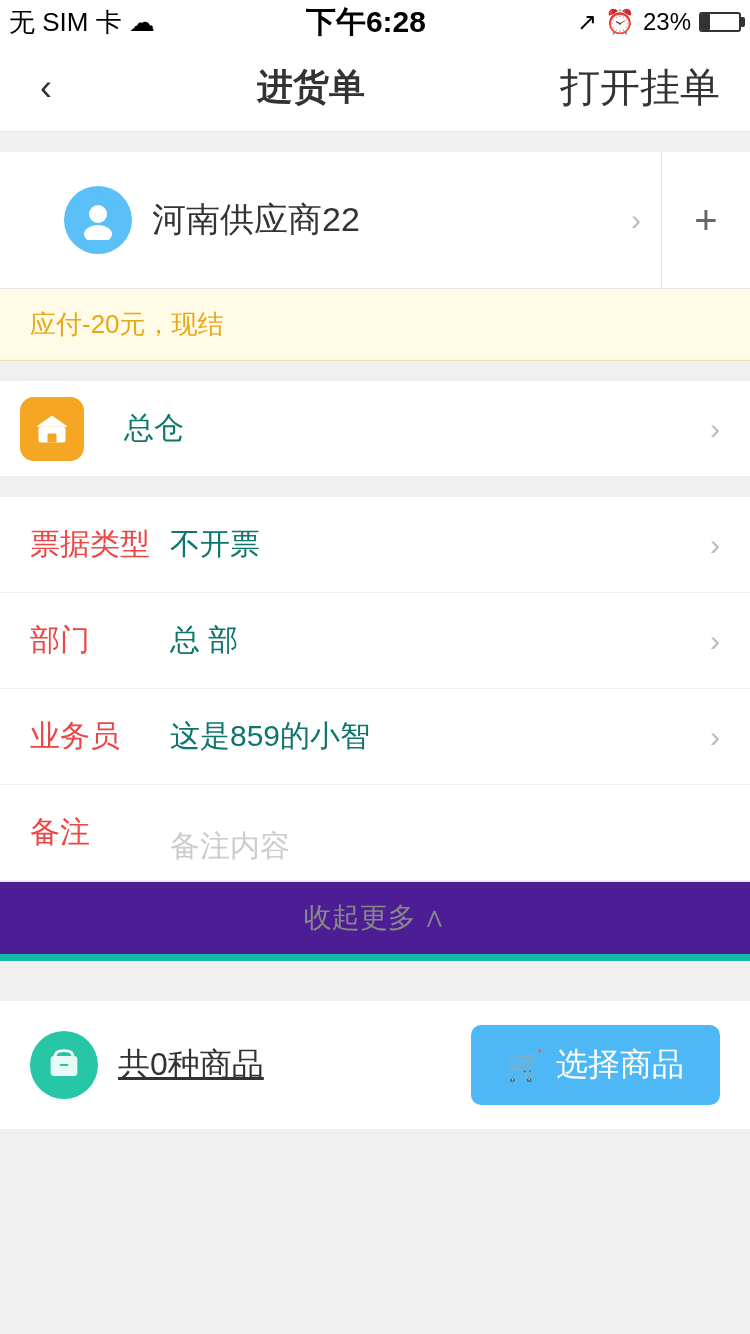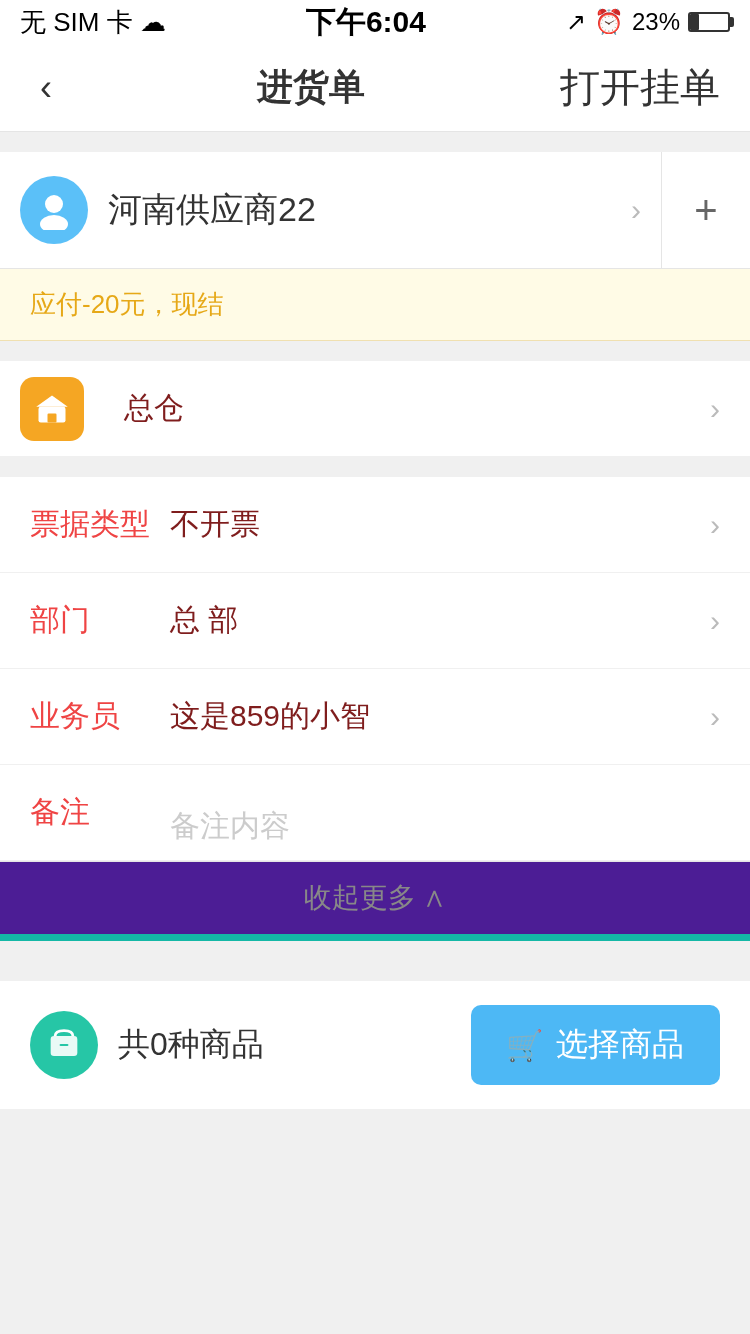--- a/index.html
+++ b/index.html
@@ -13,21 +13,21 @@
     }
 
     
     .status-bar {
       width: 100%;
       height: 44px;
       background: #fff;
       display: flex;
       align-items: center;
       justify-content: space-between;
-      padding: 0 20px;
+      padding: 0 9px;
       font-size: 26px;
       font-weight: 500;
     }
     .status-left { display: flex; align-items: center; gap: 8px; font-size: 26px; }
     .status-center { font-size: 30px; font-weight: 600; }
     .status-right { display: flex; align-items: center; gap: 8px; font-size: 24px; }
     .battery-icon {
       display: inline-flex; align-items: center;
       width: 42px; height: 20px; border: 2px solid #333; border-radius: 3px; position: relative;
     }
@@ -74,23 +74,24 @@
     .supplier-section {
       background: #fff;
       display: flex;
       align-items: stretch;
       border-bottom: 1px solid #e5e5e5;
     }
     .supplier-main {
       flex: 1;
       display: flex;
       align-items: center;
-      padding: 24px 20px;
+      padding: 34px 20px;
       border-right: 1px solid #e5e5e5;
       cursor: pointer;
+      margin-left: 44px;
     }
     .supplier-avatar {
       width: 68px; height: 68px;
       background: #5bc0f8;
       border-radius: 50%;
       display: flex; align-items: center; justify-content: center;
       margin-right: 20px;
       flex-shrink: 0;
     }
     .supplier-avatar svg { width: 40px; height: 40px; }
@@ -142,21 +143,21 @@
       flex-shrink: 0;
     }
     .row-label {
       font-size: 30px;
       color: #ef4444;
       min-width: 120px;
     }
     .row-value {
       flex: 1;
       font-size: 30px;
-      color: #7f1d1d;
+      color: #0f766e;
       margin-left: 20px;
     }
     .row-value.placeholder {
       color: #ccc;
       margin-top: 28px;
     }
     .row-chevron {
       color: #bbb;
       font-size: 30px;
     }
@@ -193,20 +194,21 @@
       width: 68px; height: 68px;
       background: #26c6a6;
       border-radius: 50%;
       display: flex; align-items: center; justify-content: center;
       flex-shrink: 0;
     }
     .product-count {
       font-size: 32px;
       color: #333;
       flex: 1;
+      text-decoration: underline;
     }
     .select-btn {
       background: #4db8f5;
       color: #fff;
       font-size: 32px;
       padding: 18px 36px;
       border-radius: 10px;
       display: flex;
       align-items: center;
       gap: 12px;
@@ -223,21 +225,21 @@
       min-height: 300px;
     }
   </style>
 </head>
 <body>
 
 <div class="status-bar">
   <div class="status-left">
     <span>无 SIM 卡 ☁</span>
   </div>
-  <div class="status-center">下午6:04</div>
+  <div class="status-center">下午6:28</div>
   <div class="status-right">
     <span>↗</span>
     <span>⏰</span>
     <span>23%</span>
     <div class="battery-icon">
       <div class="battery-fill"></div>
     </div>
   </div>
 </div>
 

